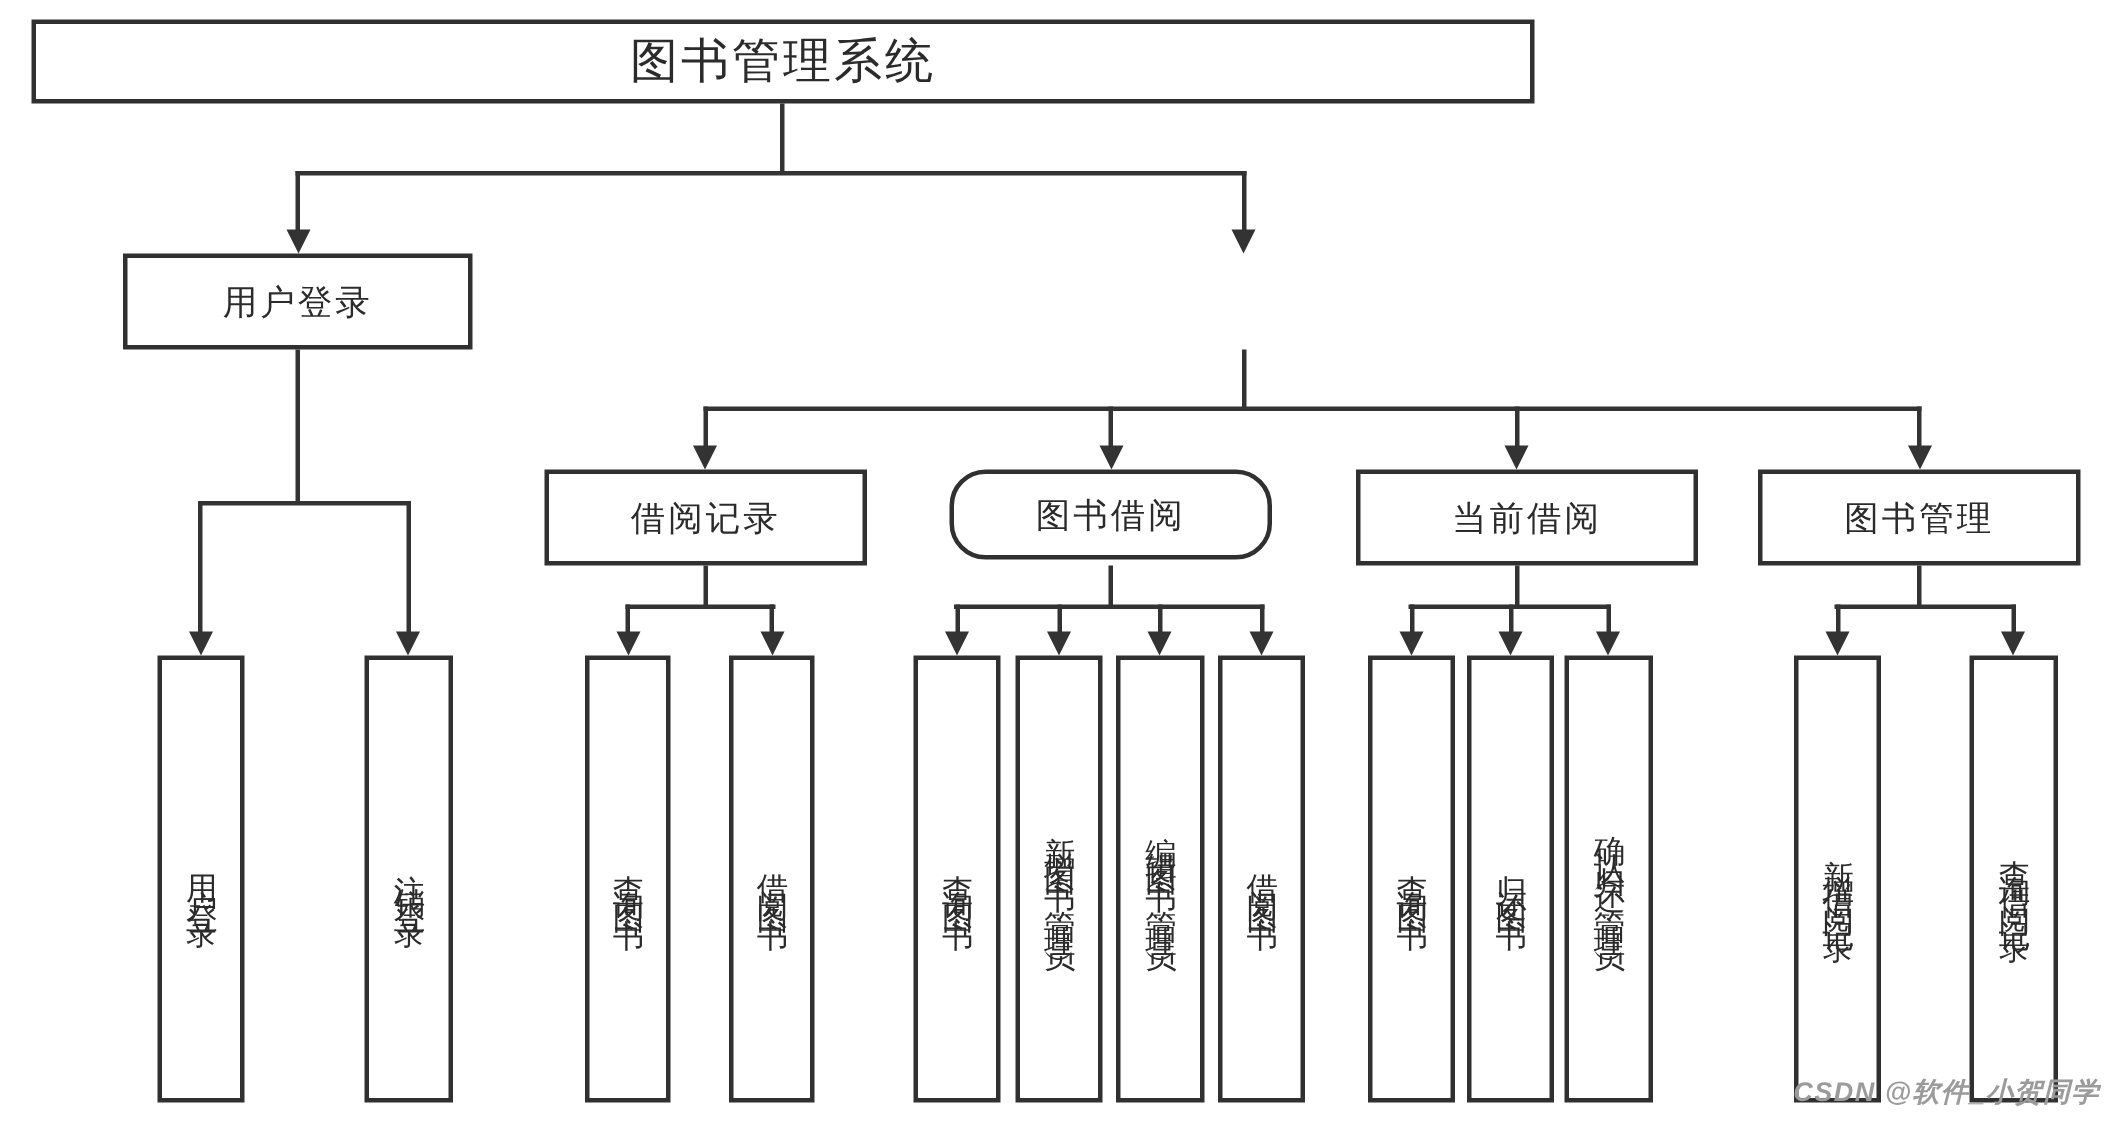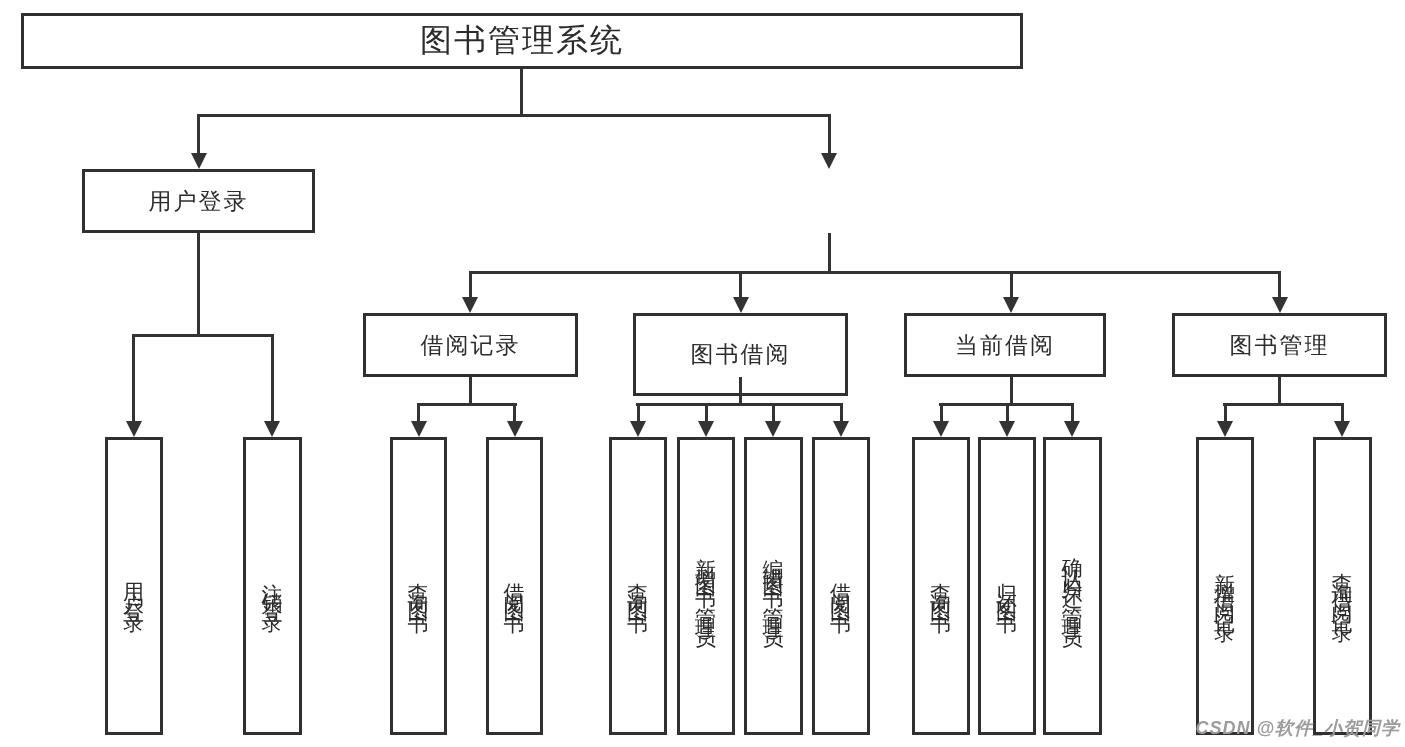--- a/index.html
+++ b/index.html
@@ -44,25 +44,25 @@
 
   <div class="box" style="left:82px; top:169px; width:233px; height:64px;">
     <span class="hlabel">用户登录</span>
   </div>
 
 
   <div class="box" style="left:363px; top:313px; width:215px; height:64px;">
     <span class="hlabel">借阅记录</span>
   </div>
 
-  <div class="box" style="left:633px; top:313px; width:215px; height:83px;">
+  <div class="box" style="left:633px; top:313px; width:215px; height:60px;border-radius:24px;">
     <span class="hlabel">图书借阅</span>
   </div>
 
-  <div class="box" style="left:904px; top:313px; width:202px; height:64px;">
+  <div class="box" style="left:904px; top:313px; width:228px; height:64px;">
     <span class="hlabel">当前借阅</span>
   </div>
 
   <div class="box" style="left:1172px; top:313px; width:215px; height:64px;">
     <span class="hlabel">图书管理</span>
   </div>
 
   <div class="box" style="left:105px; top:437px; width:58px; height:298px;">
     <span class="vlabel">用户登录</span>
   </div>

